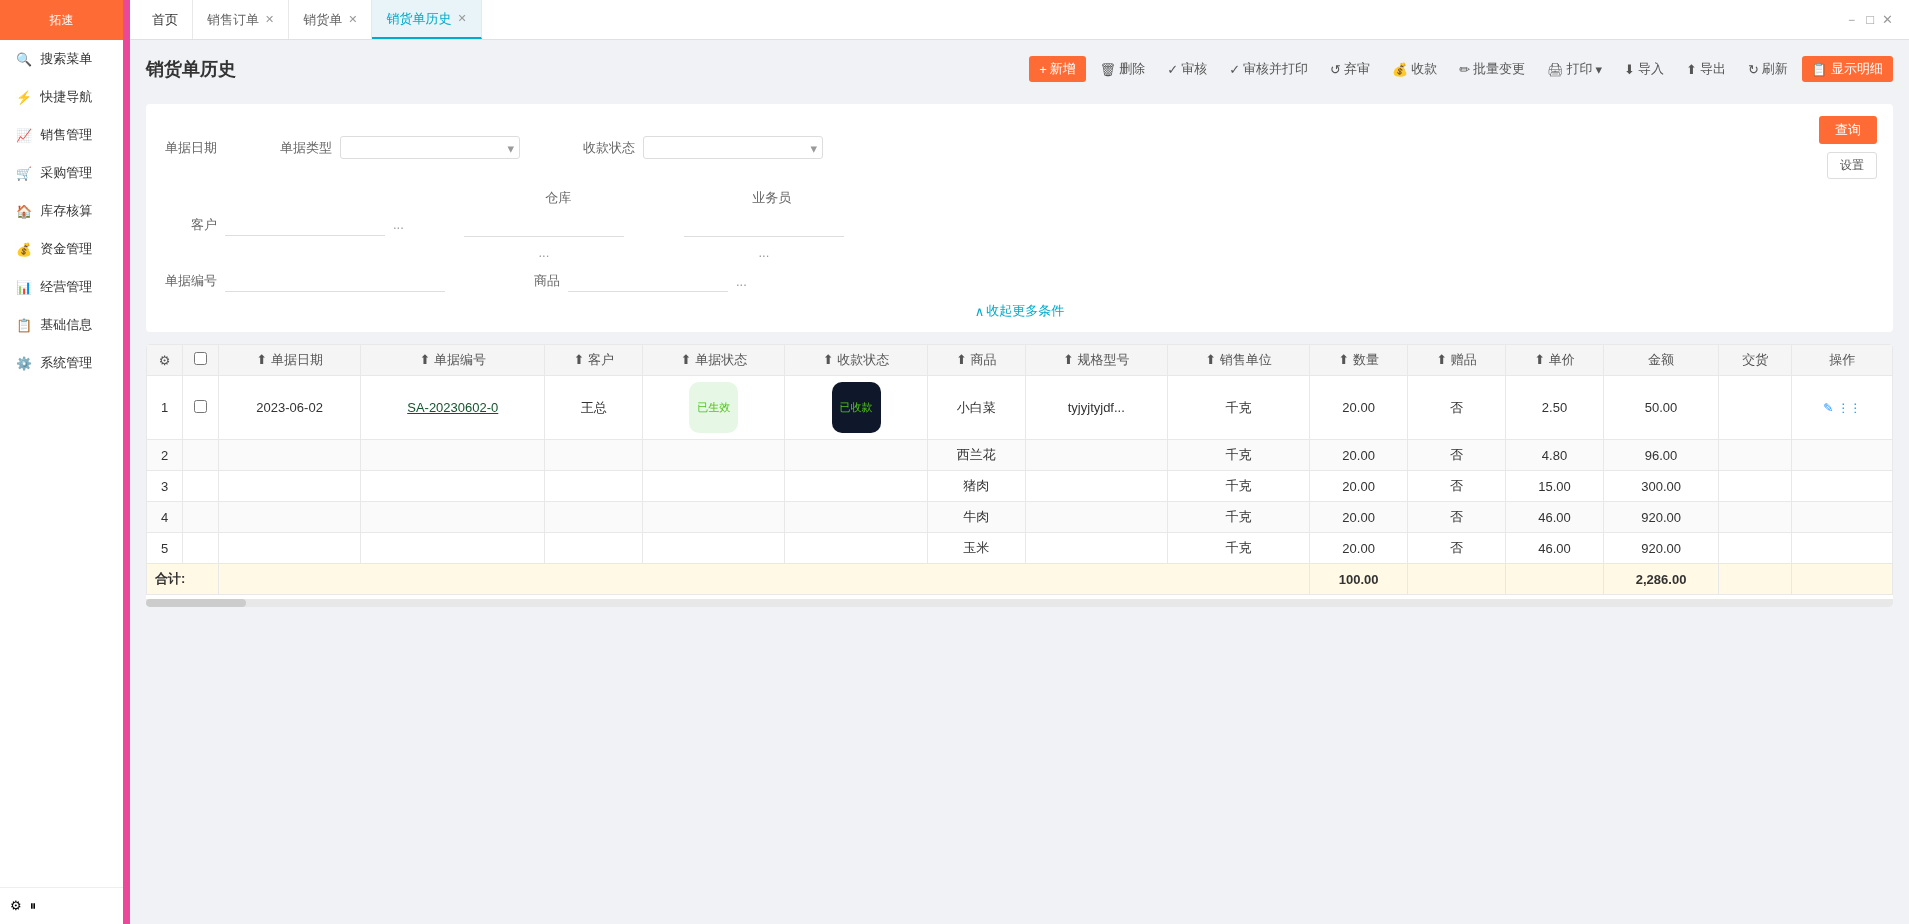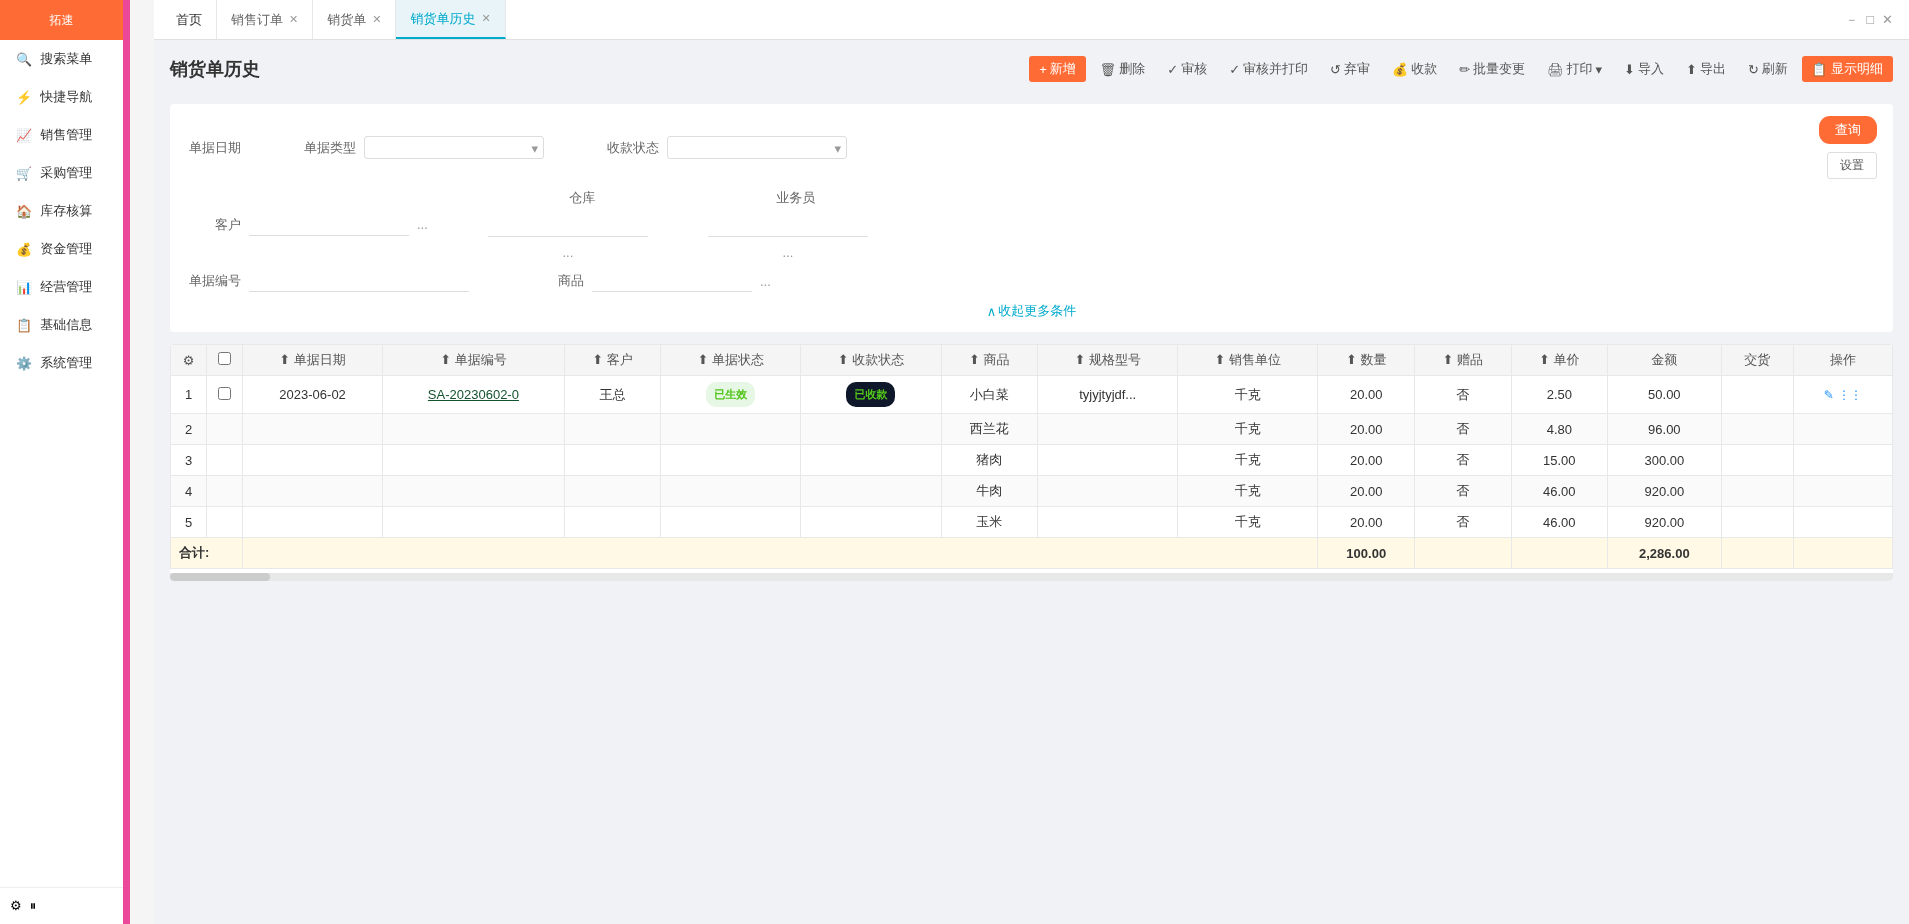--- a/index.html
+++ b/index.html
@@ -6,21 +6,21 @@
     body { display: flex; height: 924px; overflow: hidden; background: #f5f5f5; }
 
     
     .sidebar { width: 130px; background: #fff; border-right: 7px solid #ec4899; display: flex; flex-direction: column; height: 100%; }
     .sidebar-top { background: #ff6b35; height: 40px; display: flex; align-items: center; justify-content: center; }
     .sidebar-top span { color: #fff; font-size: 12px; }
     .sidebar-item { display: flex; align-items: center; padding: 10px 16px; cursor: pointer; color: #333; gap: 8px; }
     .sidebar-bottom { margin-top: auto; padding: 10px; display: flex; gap: 8px; border-top: 1px solid #eee; }
 
     
-    .main { flex: 1; display: flex; flex-direction: column; overflow: hidden; margin-left: 24px; }
+    .main { flex: 1; display: flex; flex-direction: column; overflow: hidden; }
 
     
     .tabs { display: flex; background: #fff; border-bottom: 1px solid #e0e0e0; align-items: center; height: 40px; padding: 0 8px; }
     .tab { padding: 8px 14px; cursor: pointer; color: #666; border-right: 1px solid #e8e8e8; display: flex; align-items: center; gap: 6px; height: 100%; }
     .tab.active { background: #e8f4f8; color: #00aacc; border-bottom: 2px solid #00aacc; }
     .tab .close-btn { color: #999; font-size: 11px; }
     .tab-home { color: #333; }
 
     
     .content { flex: 1; padding: 16px; overflow-y: auto; background: #f0f2f5; }
@@ -47,39 +47,39 @@
     .date-chips { display: flex; gap: 4px; align-items: center; }
     .dots { color: #999; cursor: pointer; }
     .collapse-btn { color: #00aacc; cursor: pointer; font-size: 12px; display: flex; align-items: center; gap: 2px; }
 
     
     .table-wrap { background: #fff; border-radius: 4px; overflow: auto; }
     table { width: 100%; border-collapse: collapse; }
     th { background: #f5f5f5; border: 1px solid #e8e8e8; padding: 6px 8px; text-align: center; color: #555; font-weight: normal; white-space: nowrap; }
     td { border: 1px solid #e8e8e8; padding: 6px 8px; text-align: center; color: #333; }
     tr:nth-child(even) td { background: #fafafa; }
-    .status-badge { display: inline-block; padding: 5px 8px; border-radius: 10px; font-size: 11px; font-weight: bold; }
+    .status-badge { display: inline-block; padding: 18px 8px; border-radius: 10px; font-size: 11px; }
     .status-active { background: #e6f7e6; color: #52c41a; }
     .status-collected { background: #0f172a; color: #52c41a; }
     .link-text { color: #14532d; cursor: pointer; text-decoration: underline; }
     .action-btn { color: #1890ff; cursor: pointer; font-size: 12px; margin: 0 2px; }
     .summary-row td { background: #fff9e6 !important; font-weight: bold; }
 
     
     .pagination { display: flex; align-items: center; justify-content: flex-end; padding: 8px 16px; background: #fff; border-top: 1px solid #e8e8e8; gap: 8px; }
     .page-select { border: 1px solid #ddd; border-radius: 3px; padding: 2px 4px; }
     .page-btn { width: 24px; height: 24px; border: 1px solid #ddd; border-radius: 3px; cursor: pointer; background: #fff; display: inline-flex; align-items: center; justify-content: center; }
     .page-input { width: 40px; border: 1px solid #ddd; border-radius: 3px; text-align: center; padding: 2px; }
 
     
     .scroll-bar { height: 8px; background: #e8e8e8; margin-top: 4px; }
     .scroll-thumb { height: 8px; width: 100px; background: #ccc; border-radius: 4px; }
 
     .content-header { display: flex; justify-content: space-between; align-items: center; margin-bottom: 10px; }
-    .query-btn { background: #ff6b35; color: #fff; border: none; border-radius: 11px; padding: 5px 16px; cursor: pointer; font-size: 13px; }
+    .query-btn { background: #ff6b35; color: #fff; border: none; border-radius: 3px; padding: 5px 16px; cursor: pointer; font-size: 13px; }
     .setting-btn { border: 1px solid #ddd; background: #fff; border-radius: 3px; padding: 4px 12px; cursor: pointer; font-size: 12px; color: #555; margin-top: 4px; }
 
     .filter-right { display: flex; flex-direction: column; align-items: flex-end; gap: 4px; }
   </style>
 </head>
 <body>
 
 <div class="sidebar">
   <div class="sidebar-top">
     <span>拓速</span>

